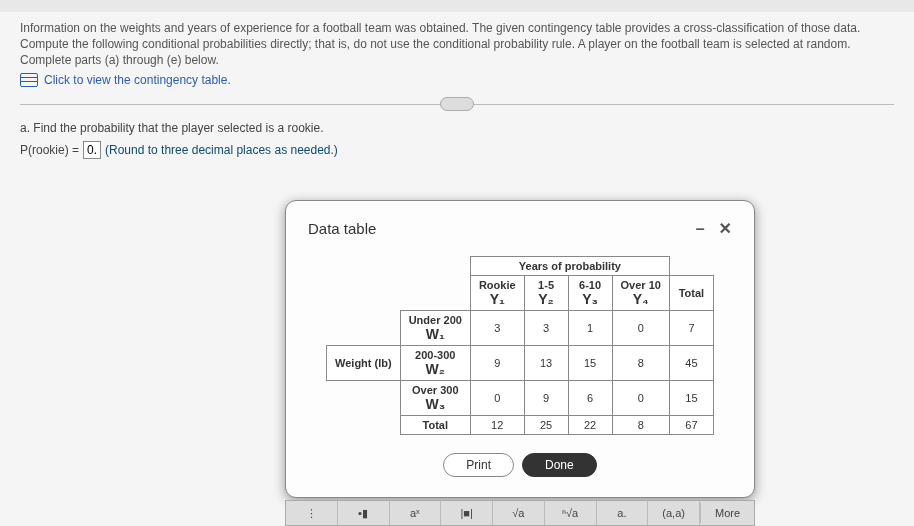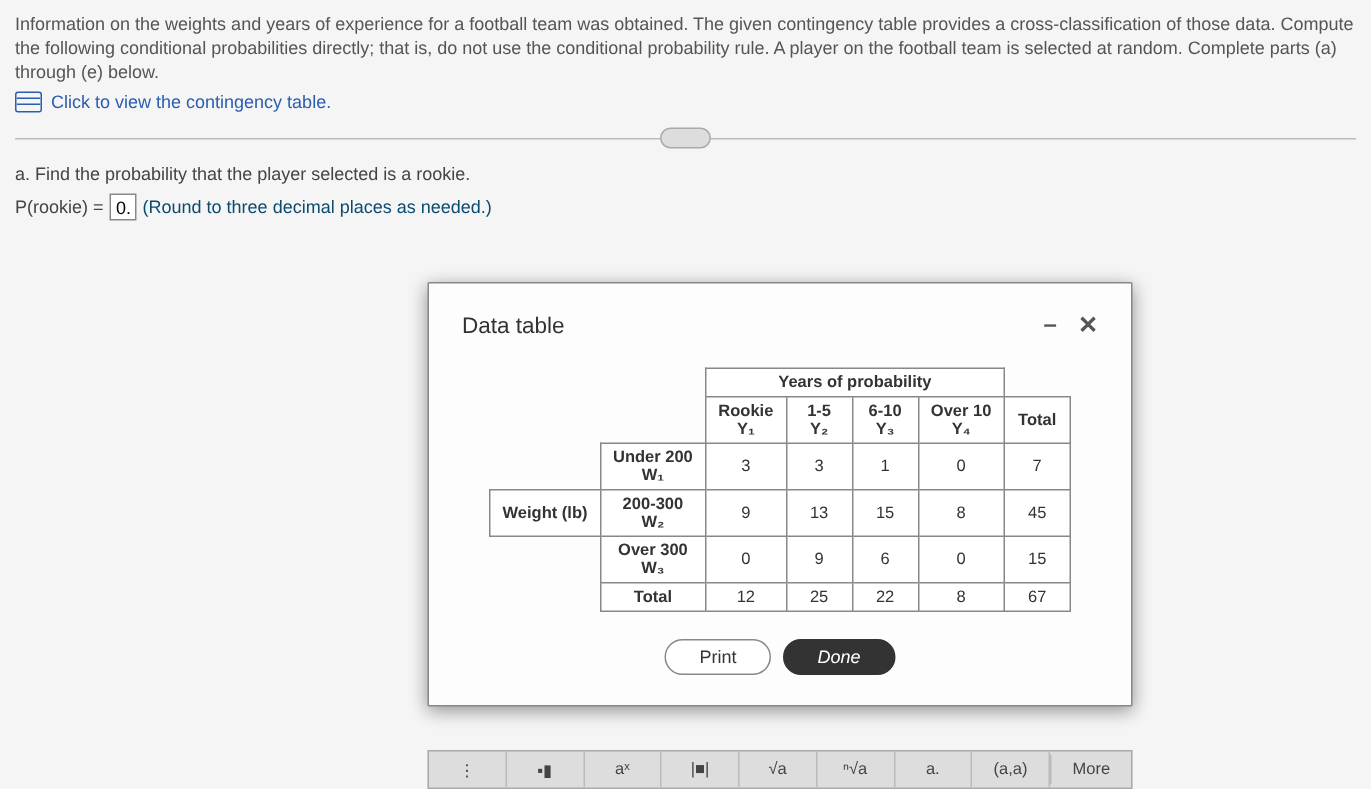--- a/index.html
+++ b/index.html
@@ -8,23 +8,24 @@
     background: #e8e8e8;
     width: 914px;
     height: 526px;
     overflow: hidden;
     position: relative;
     font-size: 12px;
     color: #333;
   }
   .page-bg {
     background: #f5f5f5;
-    padding: 8px 10px;
+    padding: 8px 20px;
     position: absolute;
     inset: 0;
+    margin-top: 12px;
   }
   .intro {
     color: #555;
     line-height: 1.35;
     margin-bottom: 4px;
     filter: blur(0.3px);
   }
   .link-row {
     display: flex;
     align-items: center;
@@ -91,21 +92,21 @@
 
   
   .modal {
     position: absolute;
     top: 188px;
     left: 285px;
     width: 470px;
     background: #fdfdfd;
     border: 1px solid #888;
     box-shadow: 0 3px 12px rgba(0,0,0,0.4);
-    border-radius: 1px;
+    border-radius: 11px;
     padding: 18px 22px 20px;
   }
   .modal-head {
     display:flex;
     justify-content:space-between;
     align-items:center;
     margin-bottom: 18px;
   }
   .modal-title { font-size:15px; color:#333; }
   .modal-ctrl { display:flex; gap:14px; align-items:center; color:#555; }
@@ -118,39 +119,38 @@
   }
   .contingency th, .contingency td {
     border: 1px solid #888;
     padding: 3px 8px;
     text-align: center;
     background:#fff;
     min-width:44px;
   }
   .contingency .noborder { border:none; background:transparent; }
   .contingency .row-head { text-align:center; font-weight:bold; }
-  .sub { font-size:11px; }
+  .sub { font-size:14px; }
   .modal-buttons {
     display:flex;
     justify-content:center;
     gap: 8px;
   }
   .pill-btn {
     padding: 4px 22px;
     border-radius: 14px;
     border:1px solid #888;
     font-size:12px;
     background:#fff;
     color:#333;
   }
   .pill-btn.dark {
     background:#333;
     color:#fff;
     border-color:#333;
-    font-style:italic;
   }
 
   
   .toolbar {
     position:absolute;
     bottom:0;
     left:285px;
     width:470px;
     height:26px;
     background:#ddd;

